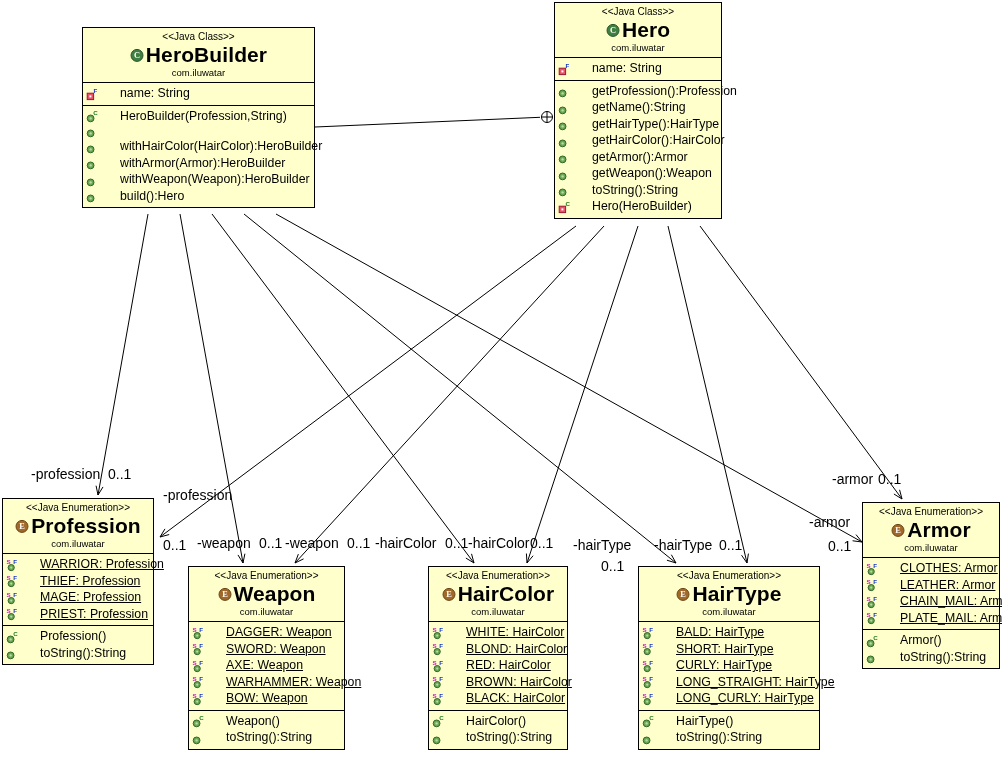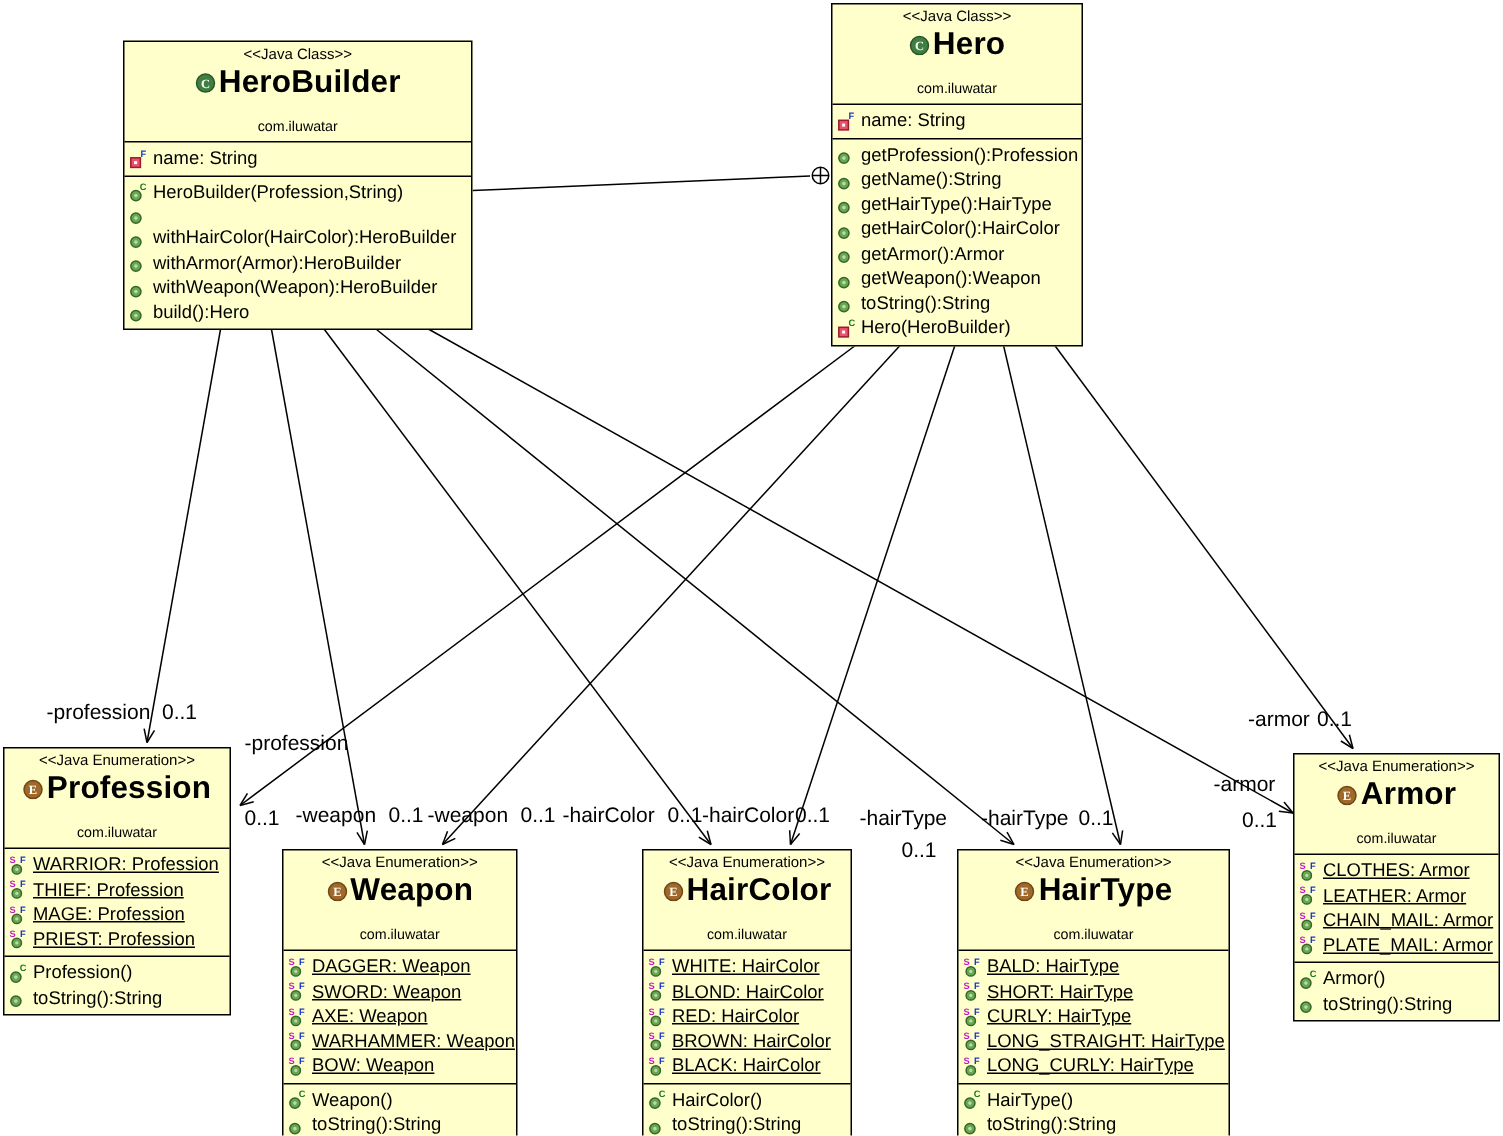--- a/index.html
+++ b/index.html
@@ -20,30 +20,30 @@
   }
   .uml-header{
     padding:3px 4px 4px 4px;
     text-align:center;
     border-bottom:1px solid #000000;
     line-height:1.12;
   }
   .stereotype{font-size:10px;display:block;}
   .title-row{display:flex;align-items:center;justify-content:center;gap:3px;margin:1px 0 0 0;}
   .cls-name{font-size:21px;font-weight:bold;letter-spacing:.1px;}
-  .pkg{font-size:9.5px;display:block;margin-top:13px;}
+  .pkg{font-size:9.5px;display:block;margin-top:1px;}
 
   .compartment{
     padding:2px 3px 3px 3px;
     border-bottom:1px solid #000000;
   }
   .compartment.last{border-bottom:none;}
 
   .member{
-    display:flex;align-items:center;gap:3px;
+    display:flex;align-items:center;gap:21px;
     font-size:12.3px;line-height:16.5px;white-space:nowrap;
   }
   .member .txt{display:inline-block;}
   .member .txt.u{text-decoration:underline;}
 
   
   .ico{position:relative;display:inline-block;width:13px;height:14px;flex:0 0 13px;}
   .ico svg{position:absolute;left:0;top:0;}
 
   

